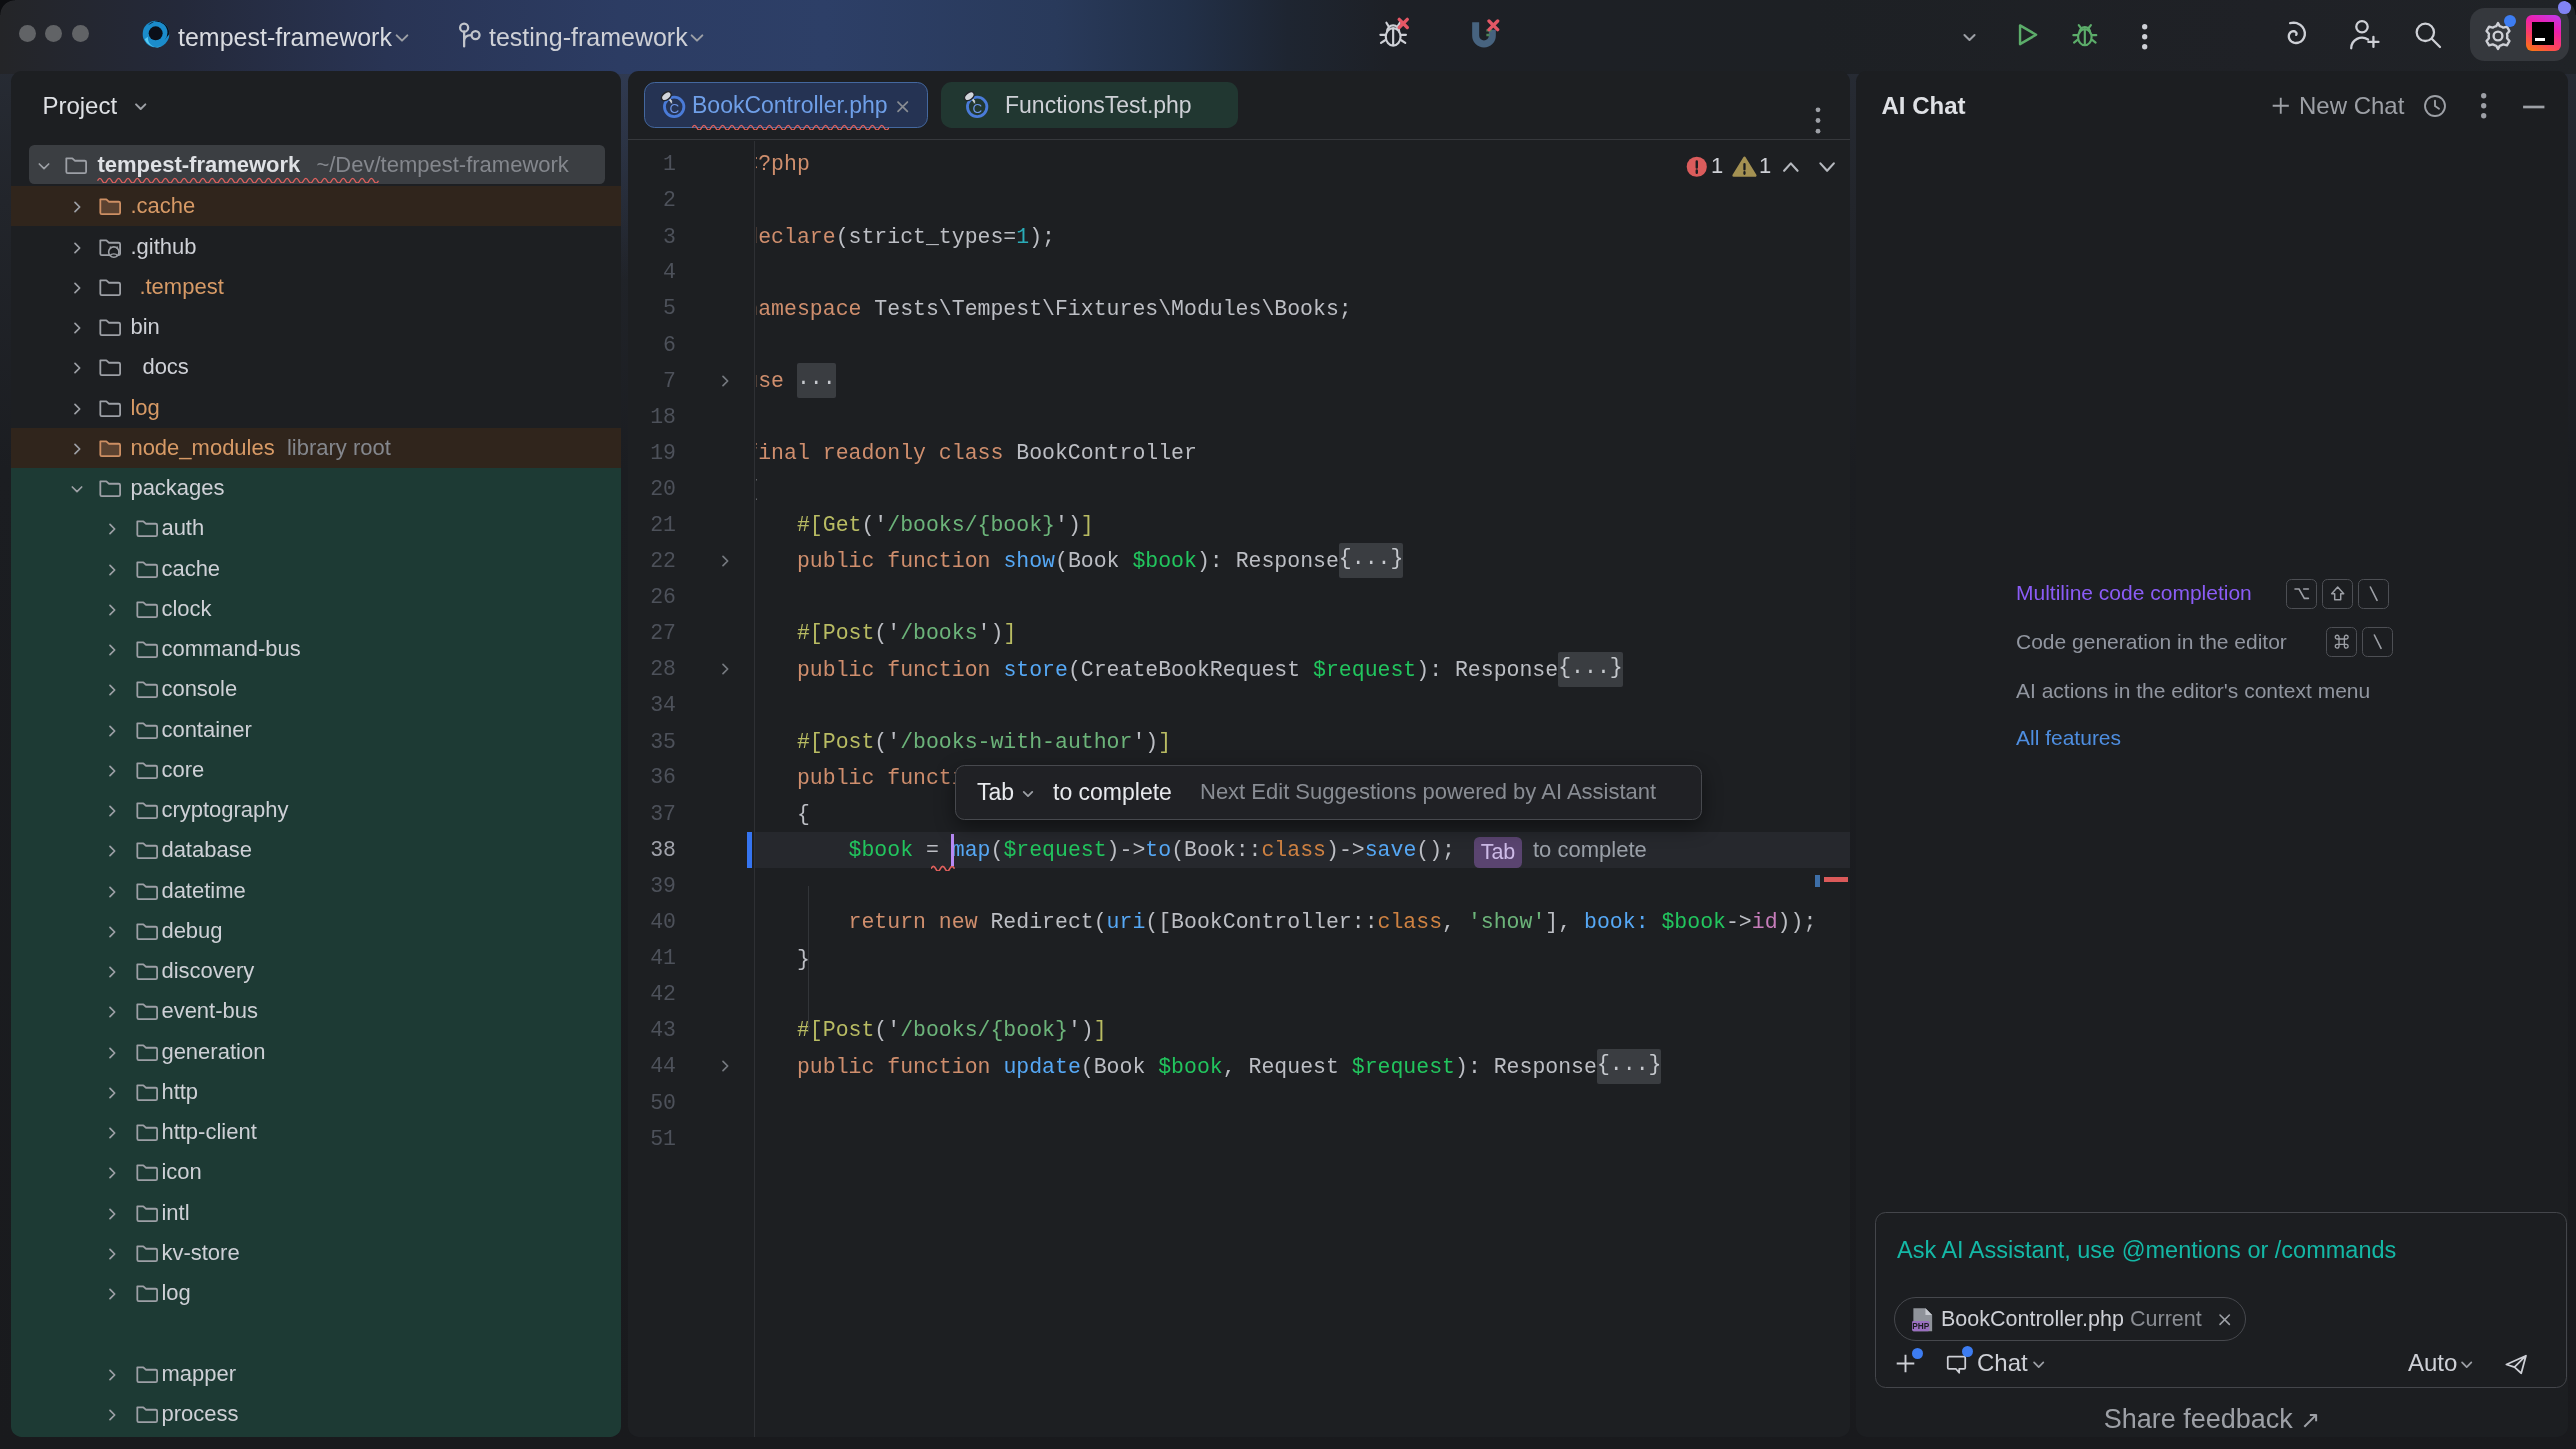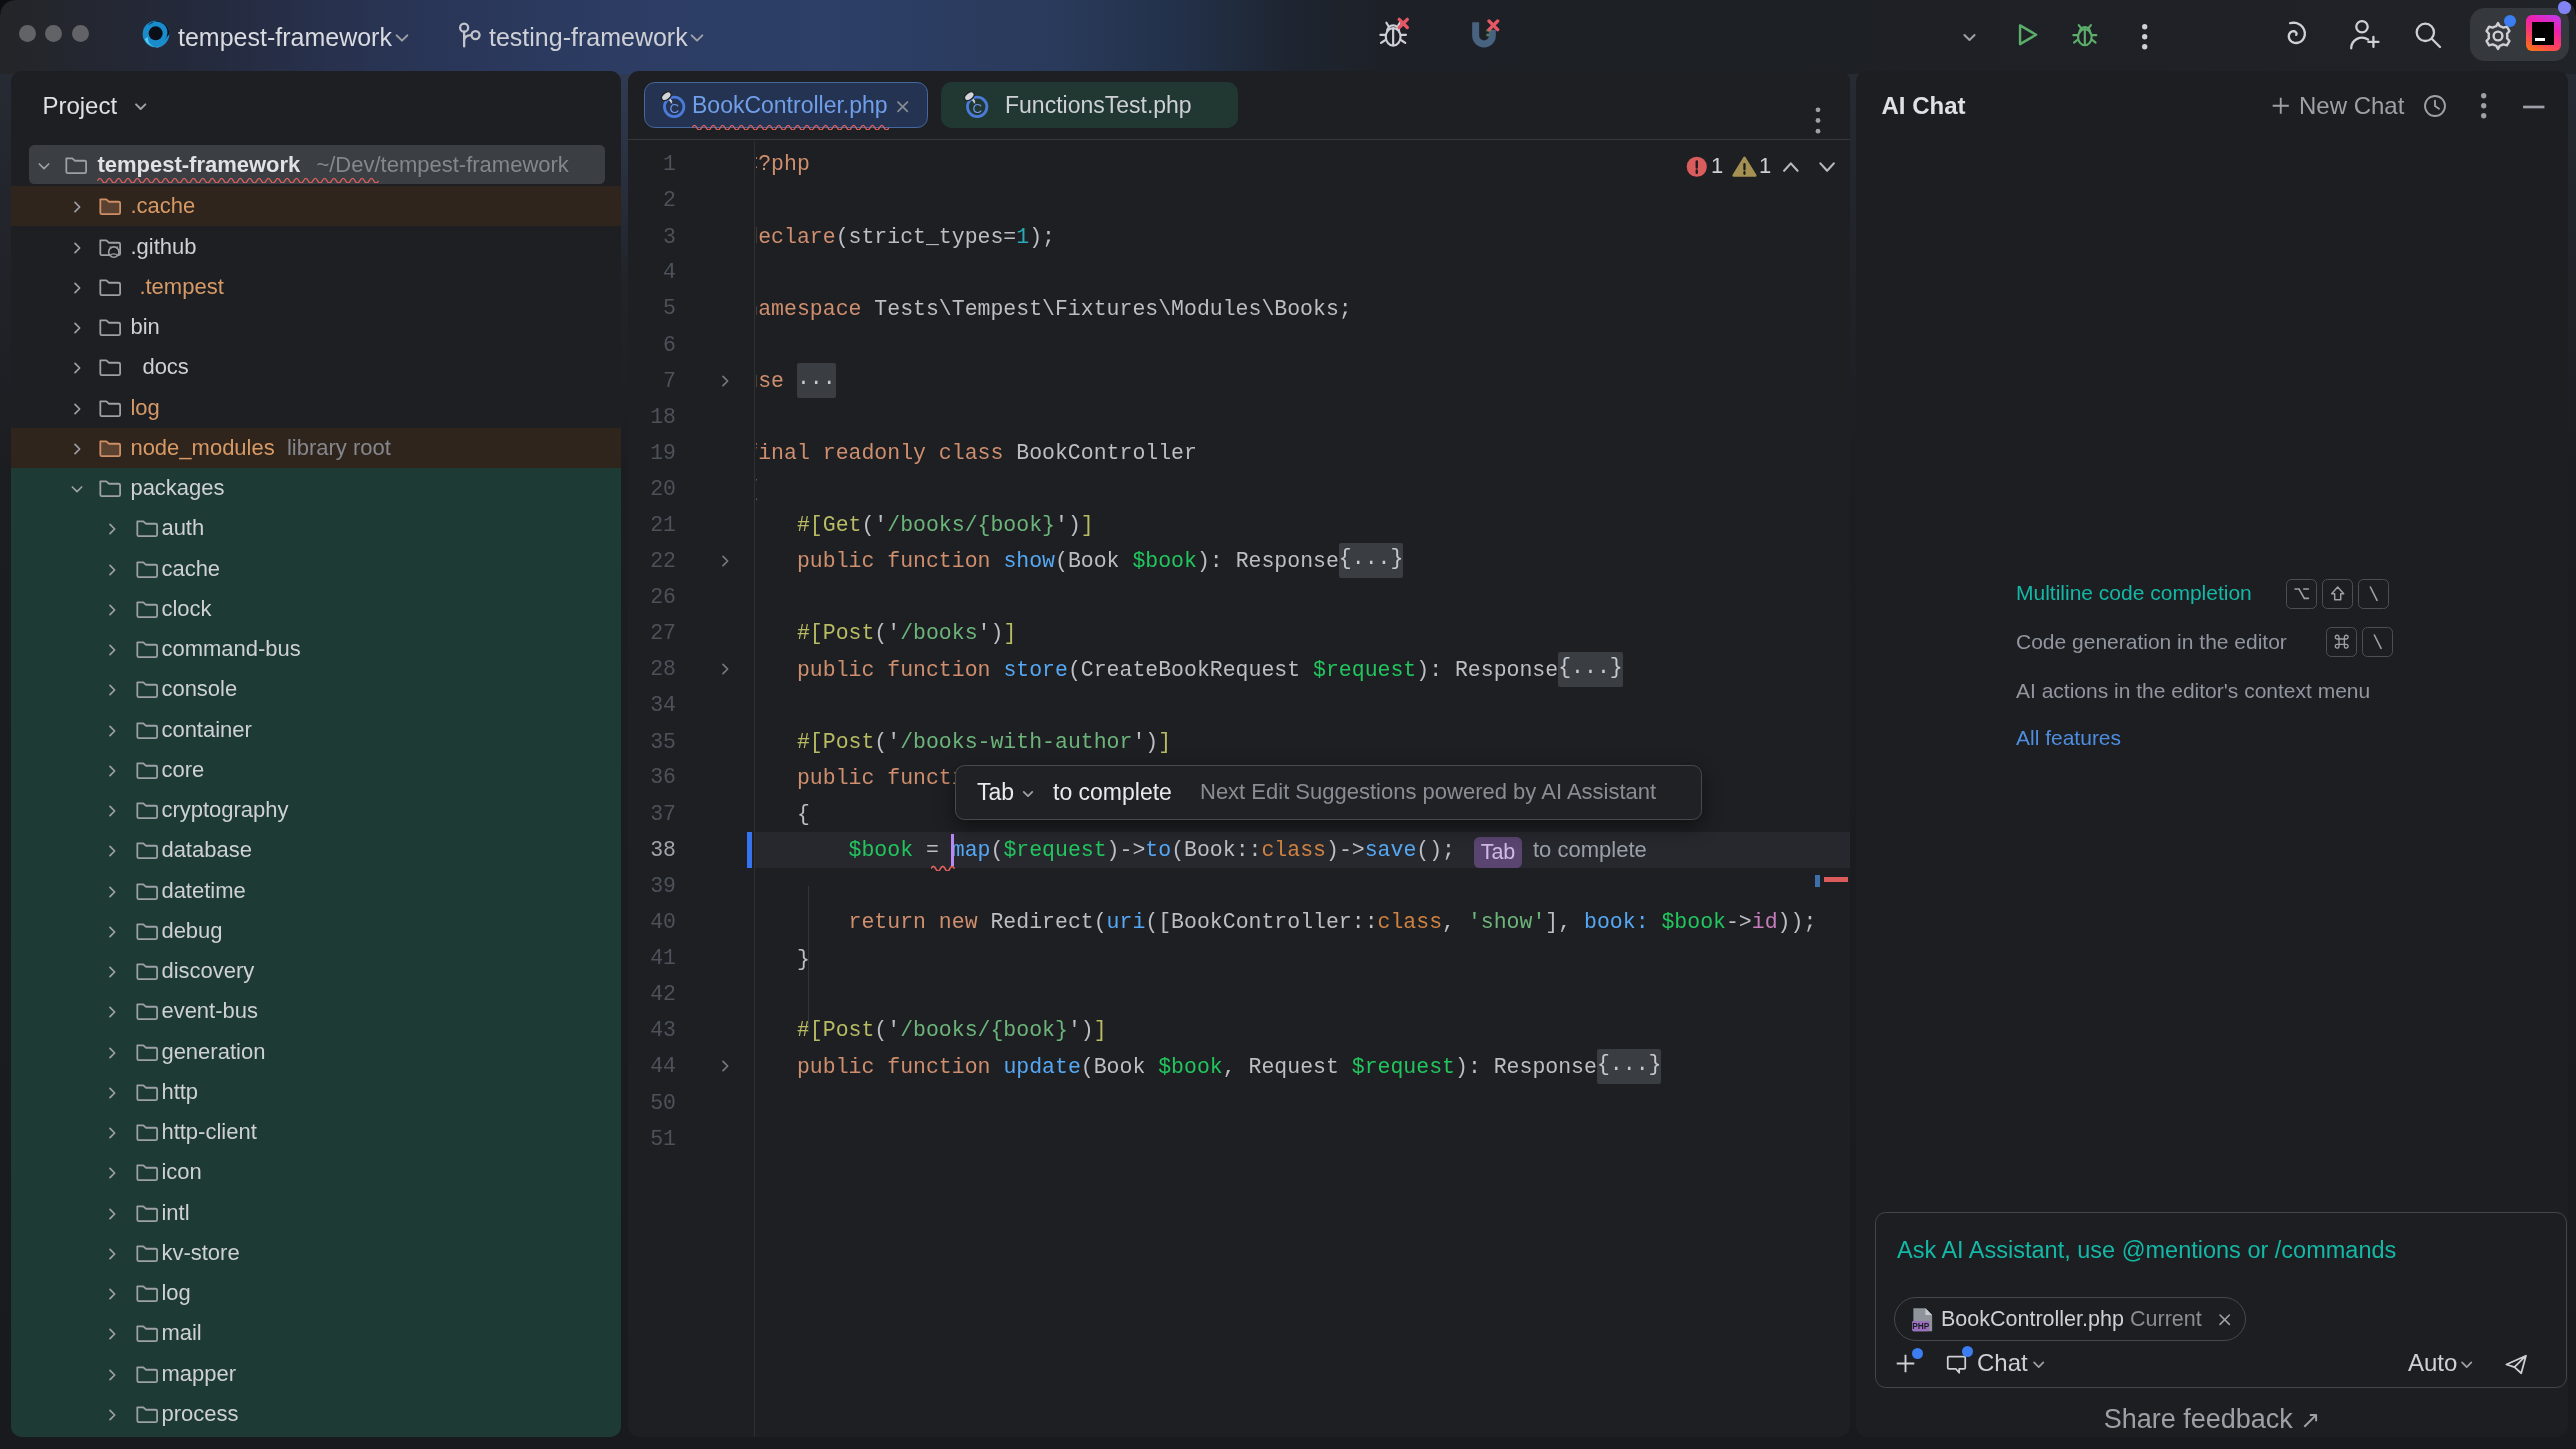--- a/index.html
+++ b/index.html
@@ -391,29 +391,20 @@
         <div class="rowc" style="left:150px">kv-store</div>
       </div>
     <div class="row" style="top:1202px">
         <svg class="a" style="left:93px;top:12.7px" width="16" height="16" viewBox="0 0 24 24">
           <path d="M9 5 l7 7 -7 7" stroke="#9da0a6" stroke-width="2.6" fill="none" stroke-linecap="round" stroke-linejoin="round"></path>
         </svg>
         <svg class="a" style="left:124px;top:9.4px" width="23" height="21.5" viewBox="0 0 16 15">
           <path d="M1.6 3 h4.2 l1.7 1.7 h6.9 c.55 0 1 .45 1 1 v6.6 c0 .55-.45 1-1 1 H2.6 c-.55 0-1-.45-1-1 z" stroke="#9da0a6" stroke-width="1.25" fill="none" stroke-linejoin="round"></path>
         </svg>
         <div class="rowc" style="left:150px">log</div>
-      </div>
-    <div class="row" style="top:1242px">
-        <svg class="a" style="left:93px;top:12.7px" width="16" height="16" viewBox="0 0 24 24">
-          <path d="M9 5 l7 7 -7 7" stroke="#9da0a6" stroke-width="2.6" fill="none" stroke-linecap="round" stroke-linejoin="round"></path>
-        </svg>
-        <svg class="a" style="left:124px;top:9.4px" width="23" height="21.5" viewBox="0 0 16 15">
-          <path d="M1.6 3 h4.2 l1.7 1.7 h6.9 c.55 0 1 .45 1 1 v6.6 c0 .55-.45 1-1 1 H2.6 c-.55 0-1-.45-1-1 z" stroke="#9da0a6" stroke-width="1.25" fill="none" stroke-linejoin="round"></path>
-        </svg>
-        <div class="rowc" style="left:150px">mail</div>
       </div>
     <div class="row" style="top:1283px">
         <svg class="a" style="left:93px;top:12.7px" width="16" height="16" viewBox="0 0 24 24">
           <path d="M9 5 l7 7 -7 7" stroke="#9da0a6" stroke-width="2.6" fill="none" stroke-linecap="round" stroke-linejoin="round"></path>
         </svg>
         <svg class="a" style="left:124px;top:9.4px" width="23" height="21.5" viewBox="0 0 16 15">
           <path d="M1.6 3 h4.2 l1.7 1.7 h6.9 c.55 0 1 .45 1 1 v6.6 c0 .55-.45 1-1 1 H2.6 c-.55 0-1-.45-1-1 z" stroke="#9da0a6" stroke-width="1.25" fill="none" stroke-linejoin="round"></path>
         </svg>
         <div class="rowc" style="left:150px">mapper</div>
       </div>
@@ -585,21 +576,21 @@
       </svg>
     <svg class="a" style="left:619px;top:20px" width="17.4" height="29.5" viewBox="0 0 26 44">
         <circle cx="13" cy="7" r="4" fill="#9da0a6"></circle>
         <circle cx="13" cy="22" r="4" fill="#9da0a6"></circle>
         <circle cx="13" cy="37" r="4" fill="#9da0a6"></circle>
       </svg>
     <svg class="a" style="left:667px;top:34px" width="21.5" height="4" viewBox="0 0 32 6">
         <path d="M0 3 h32" stroke="#9da0a6" stroke-width="4"></path>
       </svg>
 
-    <div class="a" style="left:160px;top:502px;height:40px;line-height:40px;font-size:21px;color:#14b8a6">Multiline code completion</div>
+    <div class="a" style="left:160px;top:502px;height:40px;line-height:40px;font-size:21px;color:#8b5cf6">Multiline code completion</div>
     <div class="key" style="left:430px;top:508px">
         <svg width="17.4" height="17.4" viewBox="0 0 26 26">
           <path d="M3 6 h6 l8 14 h6 M16 6 h7" stroke="#9da0a6" stroke-width="2.4" fill="none" stroke-linecap="round"></path>
         </svg>
       </div>
     <div class="key" style="left:466px;top:508px">
         <svg width="17.4" height="17.4" viewBox="0 0 26 26">
           <path d="M13 3 L22 13 H17.5 V22 H8.5 V13 H4 Z" stroke="#9da0a6" stroke-width="2.2" fill="none" stroke-linejoin="round"></path>
         </svg>
       </div>

